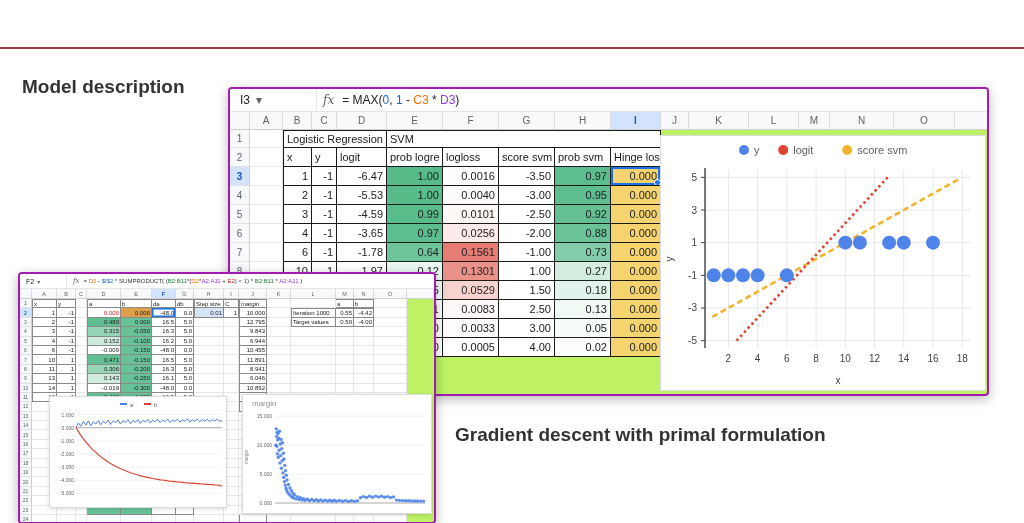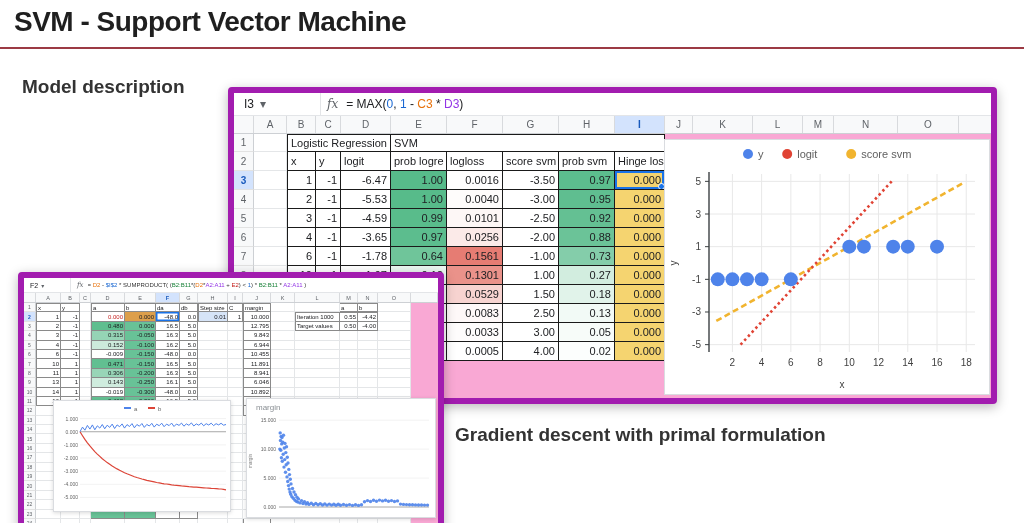--- a/index.html
+++ b/index.html
@@ -3,21 +3,21 @@
 <meta charset="utf-8">
 <style>
   html,body{margin:0;padding:0;background:#fff;}
   .slide{position:relative;width:1024px;height:523px;background:#fff;overflow:hidden;
          font-family:"Liberation Sans",sans-serif;color:#202124;}
   .slide-title{position:absolute;left:14px;top:6px;font-size:28px;font-weight:bold;color:#1f1f1f;letter-spacing:-0.5px;}
   .title-rule{position:absolute;left:0;top:47px;width:1024px;height:2px;}
   .side-label{position:absolute;font-size:19px;font-weight:bold;color:#333;}
   .lbl-model{left:22px;top:76px;}
   .lbl-gradient{left:455px;top:424px;}
-  .window{position:absolute;background:#f9a8d4;border:6px solid #a21caf;border-radius:4px;
+  .window{position:absolute;background:#bef264;border:2px solid #a21caf;border-radius:4px;
           box-shadow:0 3px 12px rgba(0,0,0,.28);overflow:hidden;}
   #main-window{left:228px;top:87px;width:757px;height:305px;z-index:10;}
   #small-window{left:18px;top:272px;width:414px;height:248px;z-index:20;}
   .fbar{display:flex;align-items:center;border-bottom:1px solid #e3e5e8;background:#fff;}
   #main-window .fbar{height:22px;font-size:12px;}
   #small-window .fbar{height:14px;font-size:7px;}
   .namebox{display:flex;align-items:center;color:#202124;}
   #main-window .namebox{width:74px;padding-left:10px;}
   #small-window .namebox{width:38px;padding-left:6px;}
   .caret{color:#5f6368;margin-left:6px;}
@@ -58,21 +58,20 @@
           border:1px solid #fff;border-radius:50%;z-index:3;}
   .chartbox{position:absolute;background:#fff;border:1px solid #dadce0;z-index:5;}
   #main-chart{left:430px;top:46px;width:324px;height:254px;}
   #ab-chart{left:29px;top:122px;width:176px;height:110px;box-shadow:0 1px 4px rgba(0,0,0,.15);}
   #margin-chart{left:222px;top:120px;width:188px;height:118px;box-shadow:0 1px 4px rgba(0,0,0,.15);}
 </style>
 </head>
 <body>
 
 <div class="slide">
-  <div class="slide-title">SVM - Support Vector Machine</div>
   <div class="title-rule" style="background: rgb(156, 58, 68);"></div>
   <div class="side-label lbl-model">Model description</div>
   <div class="side-label lbl-gradient">Gradient descent with primal formulation</div>
 
   <div class="window" id="main-window">
     <div class="fbar">
       <div class="namebox">
         <span>I3</span>
         <span class="caret">▾</span>
       </div>

